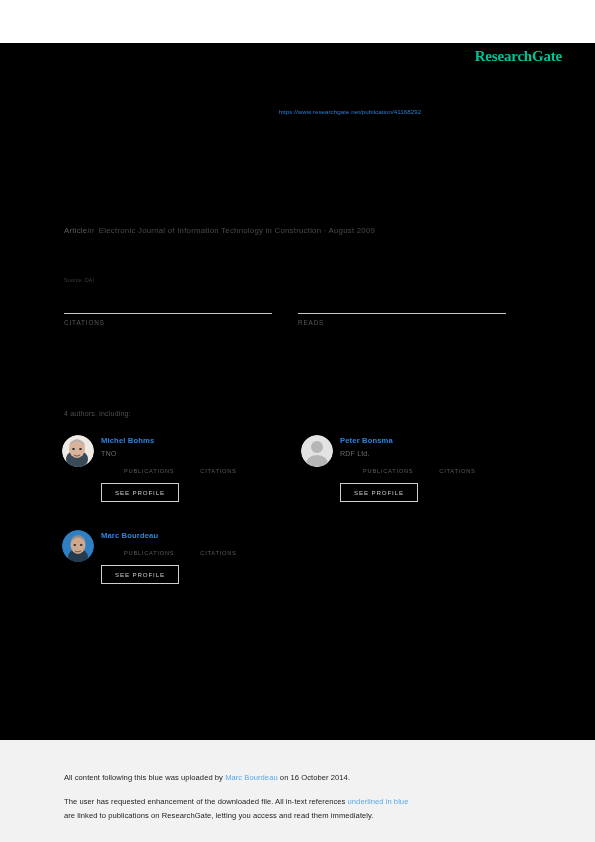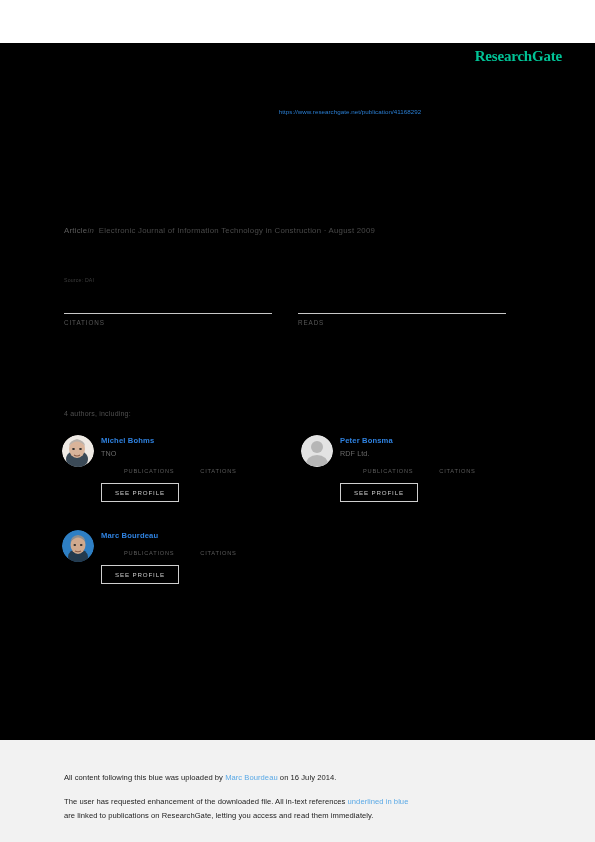--- a/index.html
+++ b/index.html
@@ -283,19 +283,19 @@
         <span class="stat-pubs">PUBLICATIONS</span><span>CITATIONS</span>
       </div>
       <div class="see-profile">SEE PROFILE</div>
     </div>
   </div>
 
 </div>
 
 <div class="footer">
   <div class="footer-line l1">
-    <span>All content following this blue was uploaded by </span><span class="lnk">Marc Bourdeau</span><span> on 16 July 2014.</span>
+    <span>All content following this blue was uploaded by </span><span class="lnk">Marc Bourdeau</span><span> on 16 October 2014.</span>
   </div>
   <div class="footer-line l2">
     <span>The user has requested enhancement of the downloaded file. All in-text references </span><span class="lnk">underlined in blue</span>
   </div>
   <div class="footer-line l3">are linked to publications on ResearchGate, letting you access and read them immediately.</div>
 </div>
 
 </body></html>

